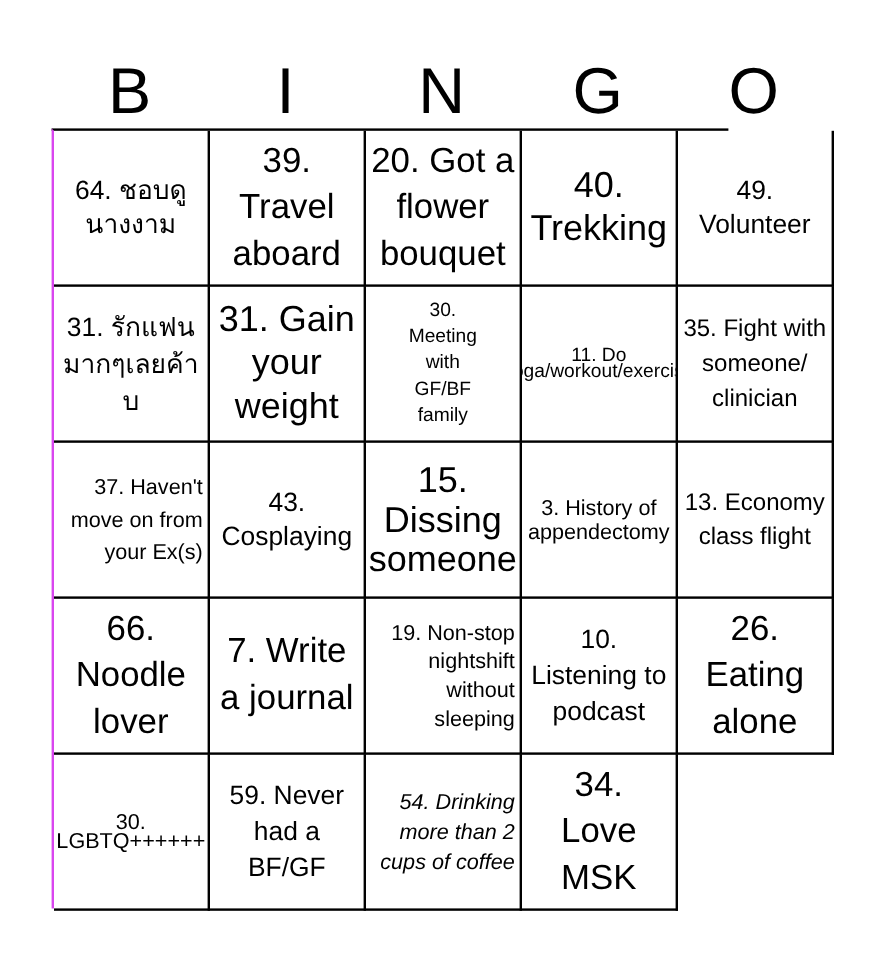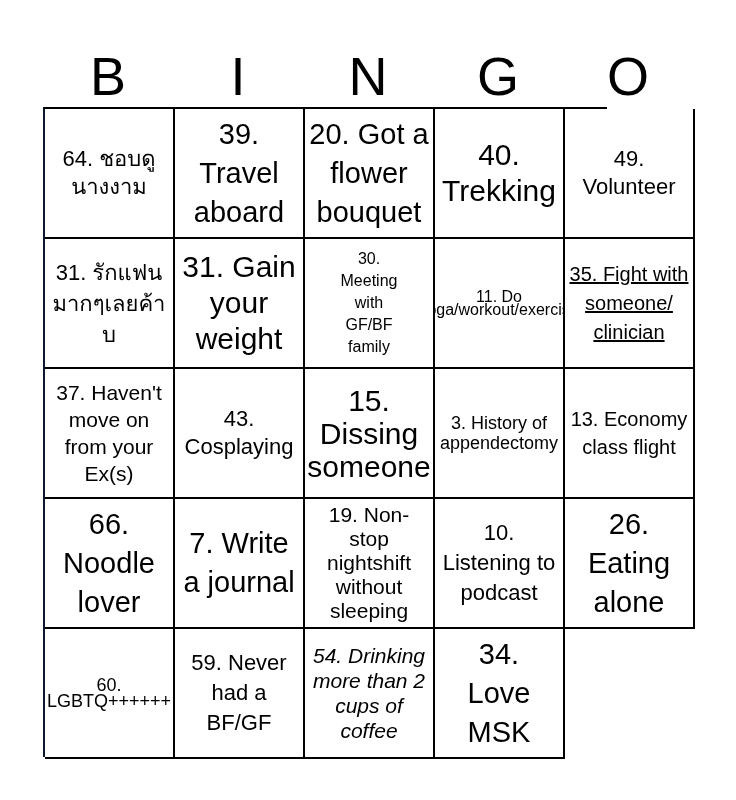--- a/index.html
+++ b/index.html
@@ -33,21 +33,21 @@
     .grid {
       position: absolute;
       left: 43px;
       top: 107px;
       width: 564px;
       height: 650px;
       display: grid;
       grid-template-columns: repeat(5, 130px);
       grid-template-rows: repeat(5, 130px);
       border-top: 2px solid #000;
-      border-left: 2px solid #0f172a;
+      border-left: 2px solid #d946ef;
       box-sizing: border-box;
     }
     .cell {
       border-right: 2px solid #000;
       border-bottom: 2px solid #000;
       box-sizing: border-box;
       display: flex;
       align-items: center;
       justify-content: center;
       text-align: center;
@@ -56,21 +56,21 @@
       cursor: pointer;
     }
     .cell span {
       display: block;
       word-wrap: break-word;
     }
     .s-xl { font-size: 29px; line-height: 39px; }
     .s-l  { font-size: 30px; line-height: 36px; }
     .s-m  { font-size: 22px; line-height: 28px; }
     .s-ms { font-size: 20px; line-height: 27px; }
-    .s-s  { font-size: 21px; line-height: 24px; }
+    .s-s  { font-size: 18px; line-height: 24px; text-align: right; }
     .s-xs { font-size: 16px; line-height: 22px; }
     .s-xxs { font-size: 15px; line-height: 19px; }
     .s-tiny { font-size: 16px; line-height: 13px; }
     .s-small2 { font-size: 18px; line-height: 16px; }
   </style>
 </head>
 <body>
 
 <div class="header">
   <div class="header-letter">B</div>
@@ -104,21 +104,21 @@
   <div class="cell">
       <span class="s-l">31. Gain your weight</span>
     </div>
   <div class="cell">
       <span class="s-xs" style="padding:0 22px;">30. Meeting with GF/BF family</span>
     </div>
   <div class="cell">
       <span class="s-tiny">11. Do yoga/workout/exercise</span>
     </div>
   <div class="cell">
-      <span class="s-ms" style="line-height:29px;text-decoration:underline;">35. Fight with someone/ clinician</span>
+      <span class="s-ms" style="line-height:29px;">35. Fight with someone/ clinician</span>
     </div>
 
   <div class="cell">
       <span class="s-s" style="line-height:27px;">37. Haven't move on from your Ex(s)</span>
     </div>
   <div class="cell">
       <span class="s-m">43. Cosplaying</span>
     </div>
   <div class="cell">
       <span class="s-l" style="line-height:33px;">15. Dissing someone</span>
@@ -140,21 +140,21 @@
       <span class="s-s" style="line-height:24px;">19. Non-stop nightshift without sleeping</span>
     </div>
   <div class="cell">
       <span class="s-m" style="line-height:30px;">10. Listening to podcast</span>
     </div>
 
   <div class="cell">
       <span class="s-xl">26. Eating alone</span>
     </div>
   <div class="cell">
-      <span class="s-small2" style="line-height:16px;">60. LGBTQ++++++</span>
+      <span class="s-small2" style="line-height:16px;">30. LGBTQ++++++</span>
     </div>
   <div class="cell">
       <span class="s-m" style="line-height:30px;">59. Never had a BF/GF</span>
     </div>
   <div class="cell">
       <span class="s-s" style="line-height:25px;font-style:italic;">54. Drinking more than 2 cups of coffee</span>
     </div>
   <div class="cell">
       <span class="s-xl" style="padding:0 16px;">34. Love MSK</span>
     </div>

